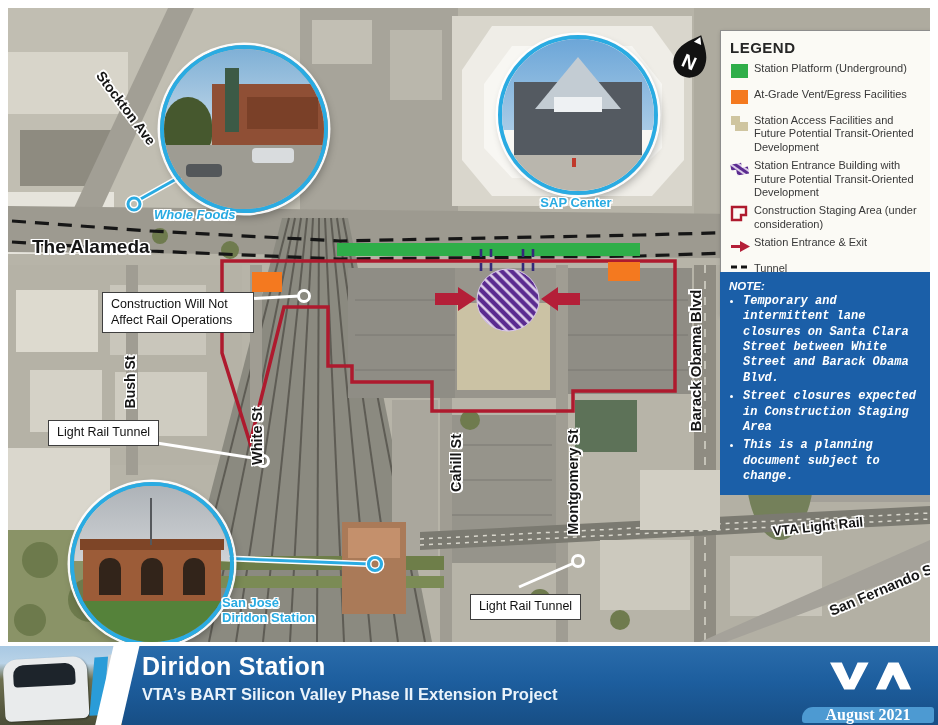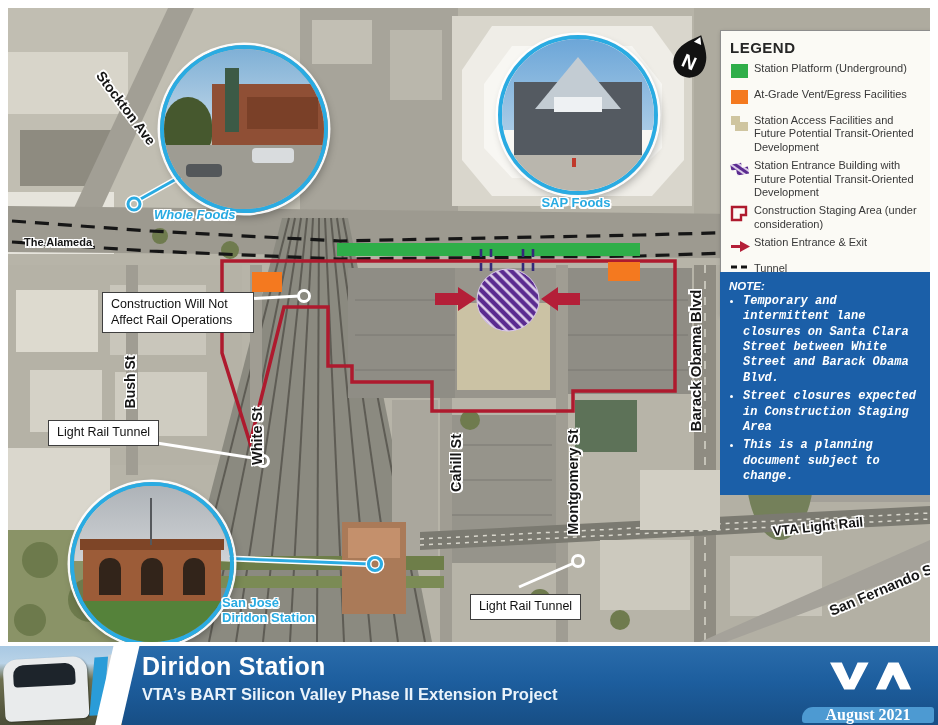--- a/index.html
+++ b/index.html
@@ -245,32 +245,32 @@
       <div class="ly" style="left:70%;top:46%;width:14%;height:24%;background:#32241a;border-radius:10px 10px 0 0;"></div>
       <div class="ly" style="left:49%;top:8%;width:2px;height:30%;background:#55585c;"></div>
       <div class="ly" style="left:0;top:74%;width:100%;height:26%;background:#55823a;"></div>
     </div>
 
     <div class="callout" style="left:94px;top:284px;width:134px;"><span>Construction Will Not Affect Rail Operations</span></div>
     <div class="callout" style="left:40px;top:412px;"><span>Light Rail Tunnel</span></div>
     <div class="callout" style="left:462px;top:586px;"><span>Light Rail Tunnel</span></div>
 
     <div class="st" style="left:58px;top:92px;width:120px;font-size:14px;transform:rotate(53deg);">Stockton Ave</div>
-    <div class="st" style="left:16px;top:228px;font-size:11px;">The Alameda</div>
+    <div class="st" style="left:24px;top:228px;font-size:19px;">The Alameda</div>
     <div class="st rot-ccw" style="left:82px;top:366px;width:80px;font-size:14px;">Bush St</div>
     <div class="st rot-ccw" style="left:209px;top:420px;width:80px;font-size:14.5px;">White St</div>
     <div class="st rot-ccw" style="left:408px;top:447px;width:80px;font-size:14.5px;">Cahill St</div>
     <div class="st rot-ccw" style="left:505px;top:466px;width:120px;font-size:14.5px;">Montgomery St</div>
     <div class="st rot-ccw" style="left:607px;top:344px;width:160px;font-size:15px;">Barack Obama Blvd</div>
     <div class="st" style="left:866px;top:388px;width:100px;font-size:14px;transform:rotate(55deg);">Delmas Ave</div>
     <div class="st" style="left:745px;top:511px;width:130px;font-size:13.5px;transform:rotate(-6deg);">VTA Light Rail</div>
     <div class="st" style="left:800px;top:573px;width:150px;font-size:14.5px;transform:rotate(-23deg);">San Fernando St</div>
 
     <div class="cy" style="left:146px;top:200px;font-style:italic;">Whole Foods</div>
-    <div class="cy" style="left:530px;top:188px;width:76px;text-align:center;">SAP Foods</div>
+    <div class="cy" style="left:530px;top:188px;width:76px;text-align:center;">SAP Center</div>
     <div class="cy" style="left:214px;top:588px;">
       <div>San José</div>
       <div>Diridon Station</div>
     </div>
 
     <div id="north">
       <svg width="46" height="48" viewBox="0 0 46 48">
         <g transform="rotate(24 23 26)">
           <path d="M23,1 C13,12 7,19 7,30 a16,16 0 1 0 32,0 C39,19 33,12 23,1 Z" fill="#121212"></path>
           <path d="M23,3 L27,10 L19,10 Z" fill="#ffffff"></path>

